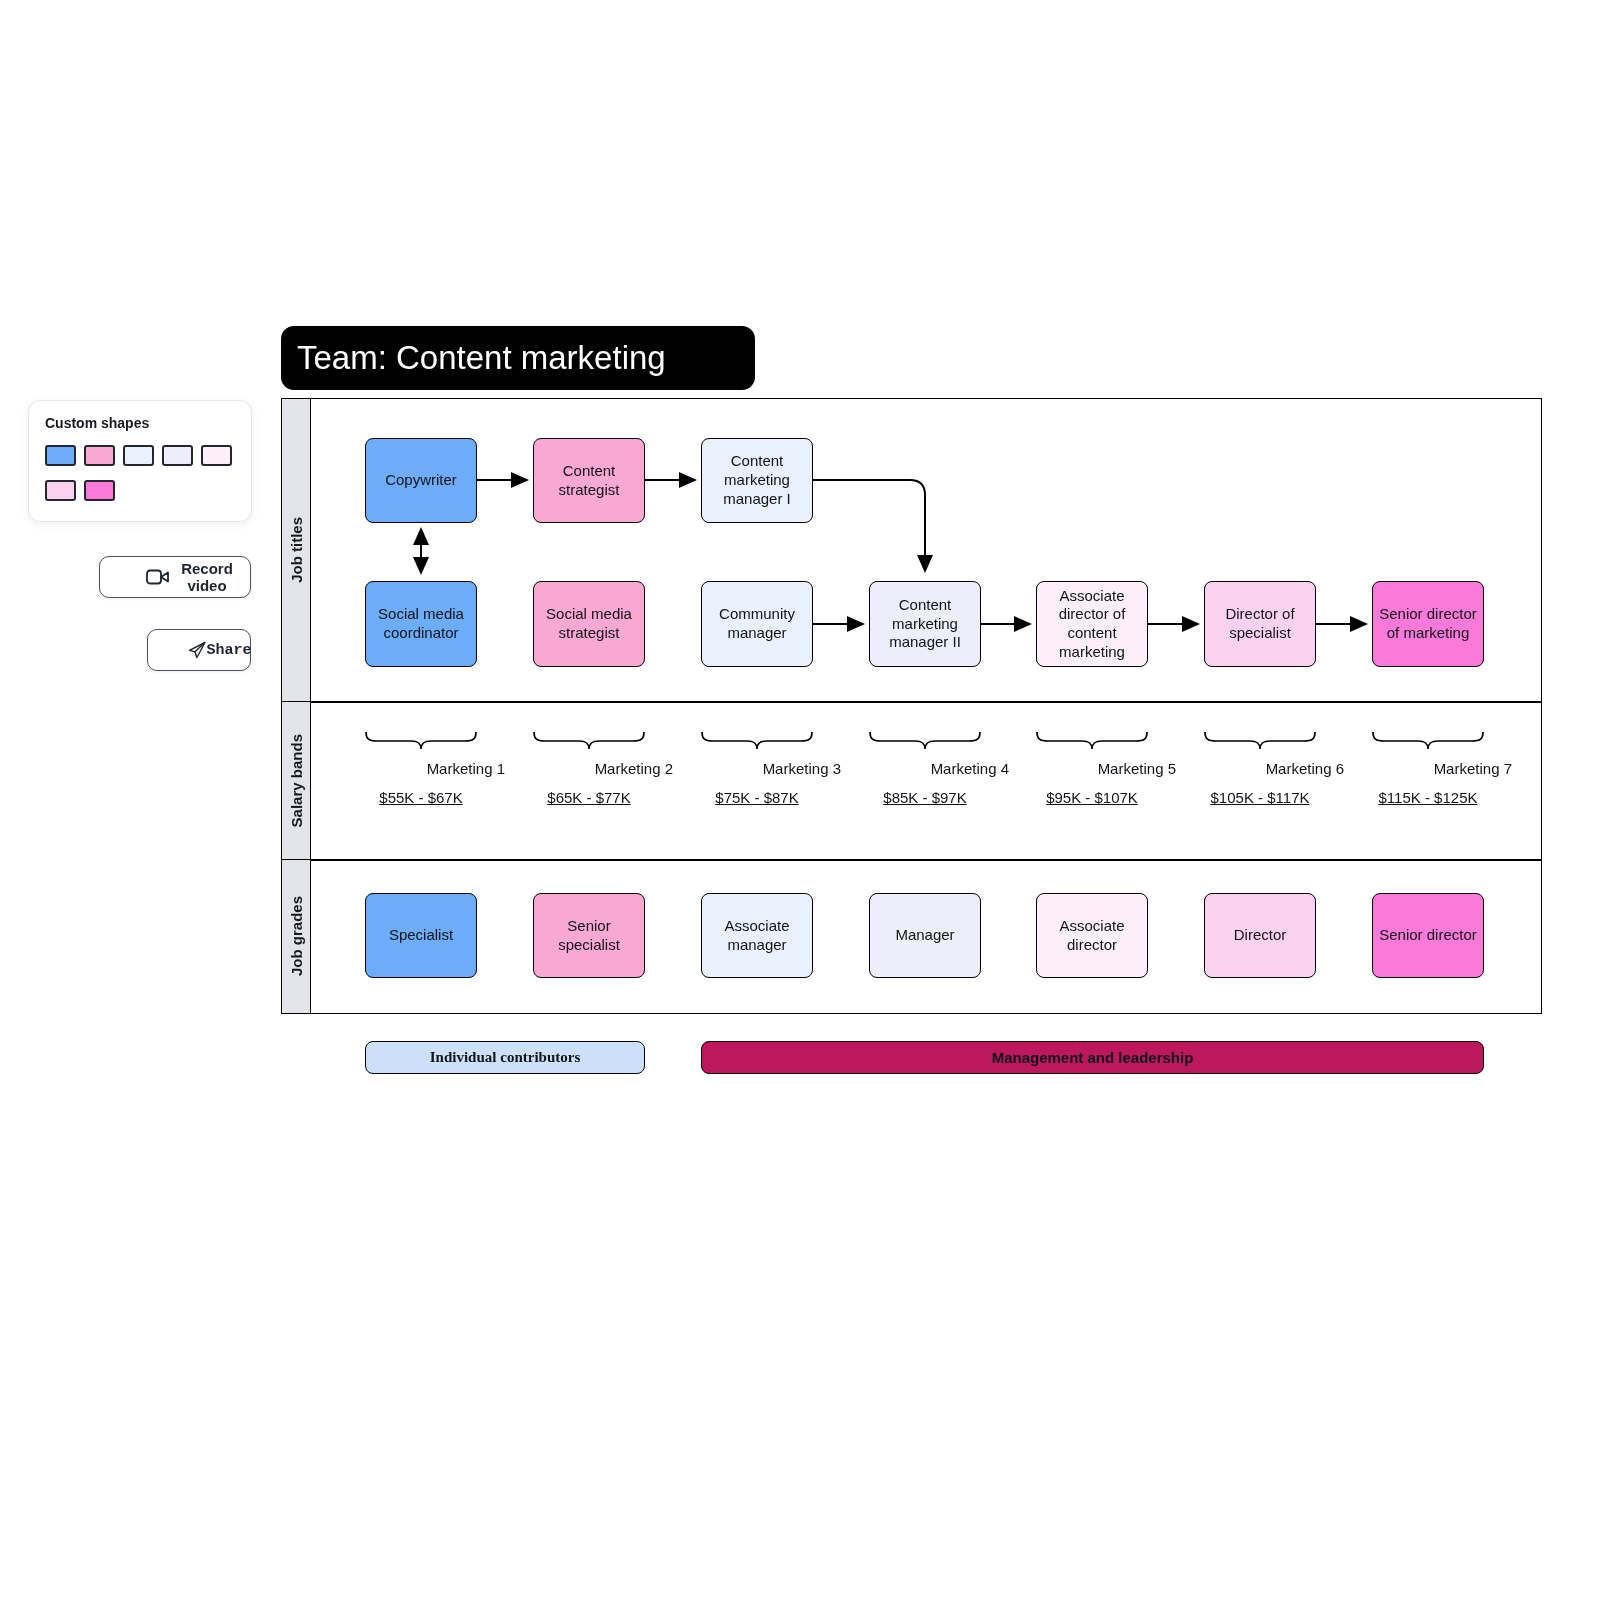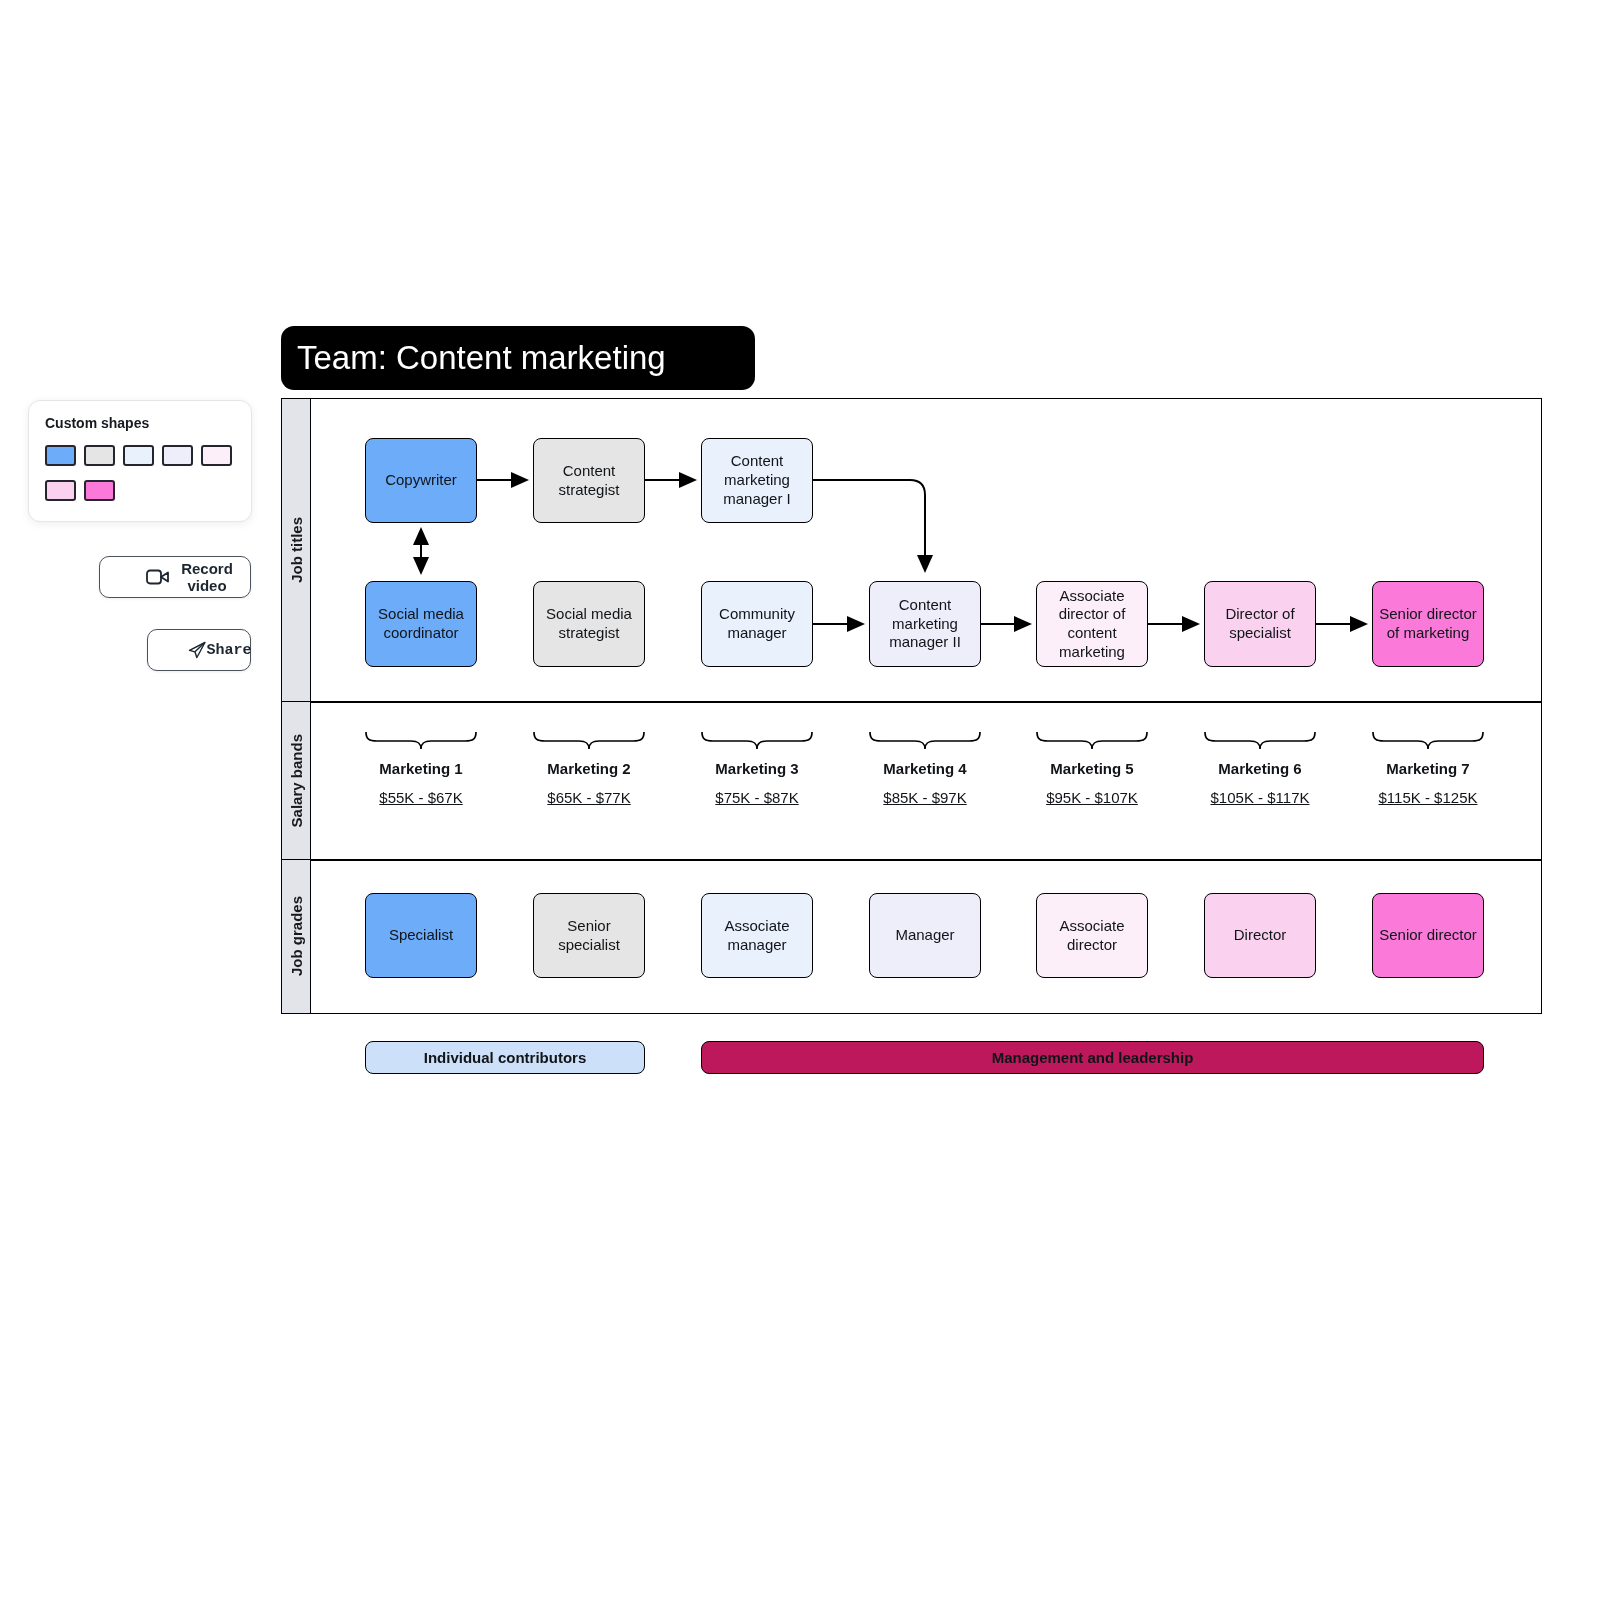--- a/index.html
+++ b/index.html
@@ -46,38 +46,38 @@
   }
   
   .box{
     position:absolute;width:112px;height:85px;border:1.5px solid #000;border-radius:8px;
     display:flex;align-items:center;justify-content:center;text-align:center;
     font-size:15px;line-height:1.25;padding:4px;box-sizing:border-box;color:#111418;
   }
   .col0{left:365px}.col1{left:533px}.col2{left:701px}.col3{left:869px}
   .col4{left:1036px}.col5{left:1204px}.col6{left:1372px}
   .rowT1{top:438px}.rowT2{top:581px;height:86px}.rowG{top:893px}
-  .c0{background:#6CACF8}.c1{background:#e5e5e5}.c2{background:#E9F1FC}.c3{background:#EDEEFA}
+  .c0{background:#6CACF8}.c1{background:#f9a8d4}.c2{background:#E9F1FC}.c3{background:#EDEEFA}
   .c4{background:#FCEFF9}.c5{background:#FAD2F0}.c6{background:#FB7AD9}
   
   .brace{position:absolute;top:731px;width:112px;height:20px;}
   .band-label{
     position:absolute;top:760px;width:168px;text-align:center;font-size:15px;color:#111418;
   }
-  .band-label .band-name{font-weight:bold;display:block;}
+  .band-label .band-name{font-weight:normal;display:block;text-align:right;}
   .band-label .band-range{display:block;margin-top:12px;text-decoration:underline;}
   .bl0{left:337px}.bl1{left:505px}.bl2{left:673px}.bl3{left:841px}
   .bl4{left:1008px}.bl5{left:1176px}.bl6{left:1344px}
   
   .legend-pill{
     position:absolute;top:1041px;height:33px;border:1.5px solid #000;border-radius:8px;
     box-sizing:border-box;display:flex;align-items:center;justify-content:center;
     font-size:15px;font-weight:bold;color:#111418;
   }
-  .legend-ic{left:365px;width:280px;background:#CCE0F9;}
+  .legend-ic{left:365px;width:280px;background:#CCE0F9;font-family:Liberation Serif, serif;}
   .legend-ml{left:701px;width:783px;background:#be185d;}
   
   .arrows{left:282px;top:398px;width:1260px;height:616px;pointer-events:none;}
 </style>
 </head>
 <body>
 
 <div class="abs title-banner">Team: Content marketing</div>
 
 <aside class="abs shapes-panel">

